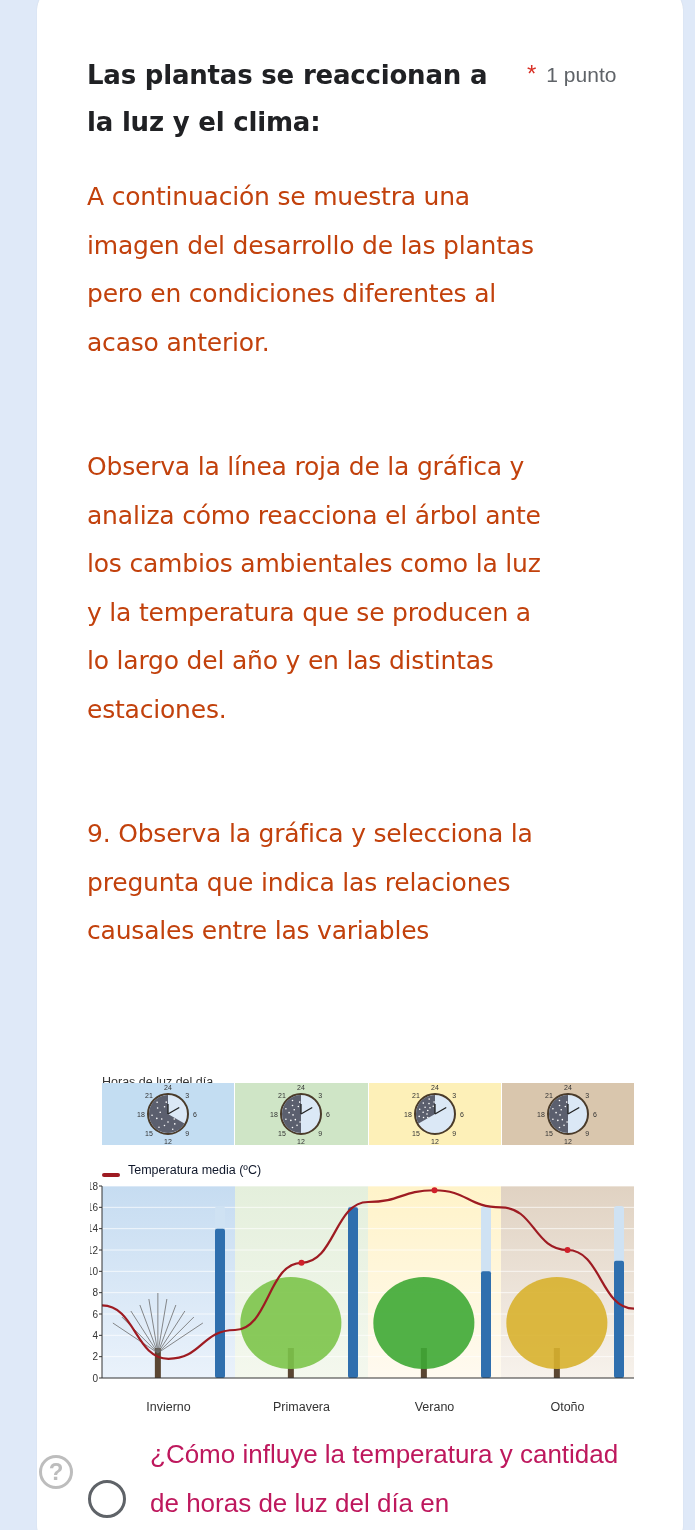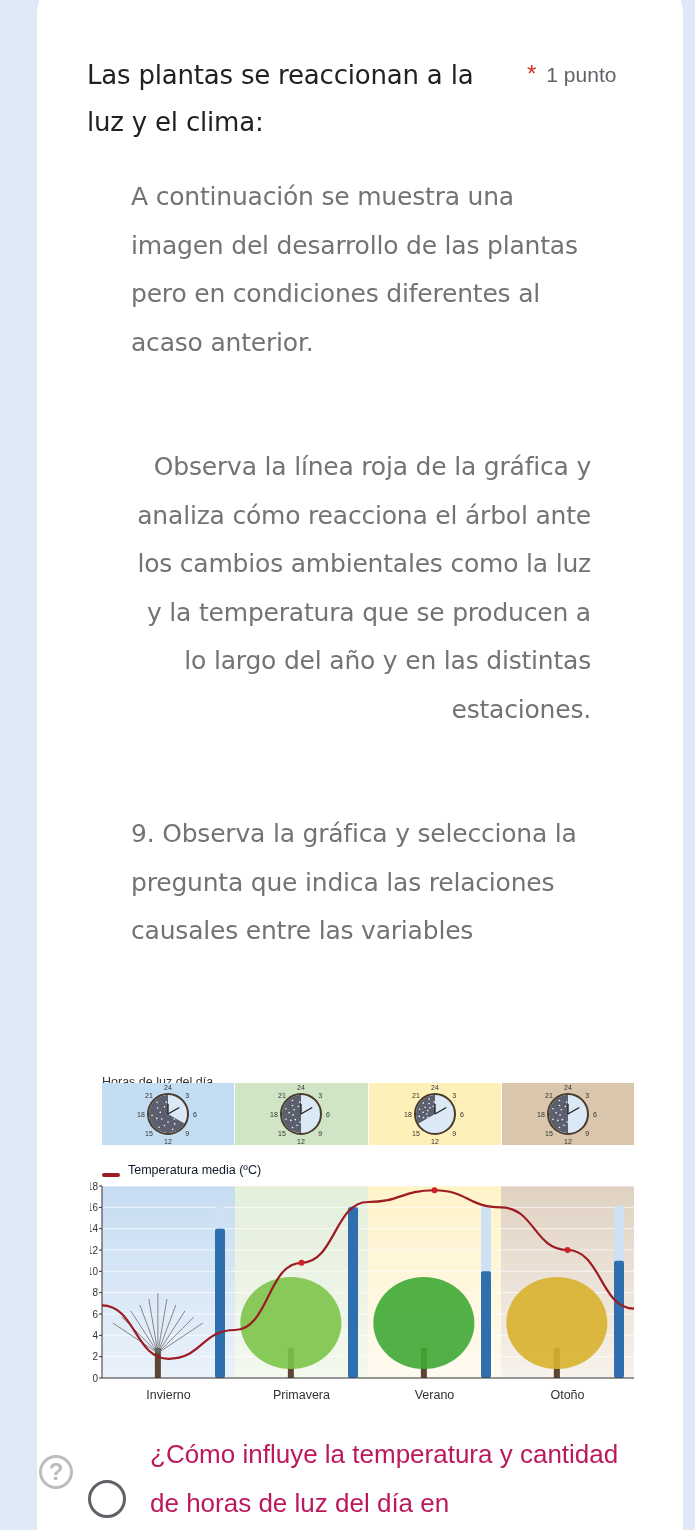--- a/index.html
+++ b/index.html
@@ -10,51 +10,51 @@
     color: #202124;
     position: relative;
   }
   .card {
     position: absolute; left: 37px; top: -12px; width: 646px; height: 1560px;
     background: #ffffff; border-radius: 22px;
     box-shadow: 0 0 1px rgba(0,0,0,0.15);
   }
   .q-header { position: absolute; left: 87px; top: 52px; width: 560px; }
   .q-title {
-    font-size: 26px; font-weight: normal; line-height: 47px; color: #202124;
+    font-size: 26px; font-weight: bold; line-height: 47px; color: #202124;
     width: 420px; margin: 0; letter-spacing: -0.2px;
   }
   .q-required {
     position: absolute; left: 440px; top: 8px;
     font-family: "Liberation Sans", sans-serif; font-size: 21px; color: #5f6368;
     white-space: nowrap;
   }
   .q-required .star { color: #d93025; font-size: 24px; margin-right: 10px; }
   .desc {
     position: absolute; left: 87px; width: 460px;
-    font-size: 25px; line-height: 48.5px; color: #737373; letter-spacing: -0.2px; margin-left: 44px;
+    font-size: 25px; line-height: 48.5px; color: #c2410c; letter-spacing: -0.2px;
   }
   .desc p { margin: 0; }
   .desc-1 { top: 173px; }
-  .desc-2 { top: 443px; text-align: right; }
+  .desc-2 { top: 443px; }
   .desc-3 { top: 810px; }
 
   
   .figure { position: absolute; left: 90px; top: 1060px; width: 550px; height: 350px; }
   .fig-title { position: absolute; left: 12px; top: 15px; font-family: "Liberation Sans", sans-serif; font-size: 12.5px; color: #333; }
   .clock-strip { position: absolute; left: 12px; top: 23px; width: 532px; height: 62px; display: flex; }
   .clock-cell { flex: 1; display: flex; align-items: center; justify-content: center; position: relative; margin-right: 1px; }
   .clock-cell:last-child { margin-right: 0; }
   .clock-cell svg { width: 66px; height: 62px; }
 
   .legend { position: absolute; left: 12px; top: 103px; font-family: "Liberation Sans", sans-serif; font-size: 12.5px; color: #0f172a; display: flex; align-items: flex-end; }
   .legend .swatch { display: inline-block; width: 18px; height: 4px; background: #9e1b22; border-radius: 2px; margin-right: 8px; }
 
   .plot { position: absolute; left: 0; top: 118px; width: 550px; height: 215px; }
-  .season-labels { position: absolute; left: 12px; top: 328px; width: 532px; display: flex; font-family: "Liberation Sans", sans-serif; font-size: 12.5px; color: #333; }
+  .season-labels { position: absolute; left: 12px; top: 340px; width: 532px; display: flex; font-family: "Liberation Sans", sans-serif; font-size: 12.5px; color: #333; }
   .season-labels span { flex: 1; text-align: center; }
 
   
   .help-icon {
     position: absolute; left: 39px; top: 1455px; width: 34px; height: 34px;
     border: 3px solid #bdbdbd; border-radius: 50%; box-sizing: border-box;
     color: #bdbdbd; font-family: "Liberation Sans", sans-serif; font-size: 24px; font-weight: bold;
     display: flex; align-items: center; justify-content: center; background: #fff;
   }
   .option { position: absolute; left: 88px; top: 1430px; width: 560px; height: 110px; }

